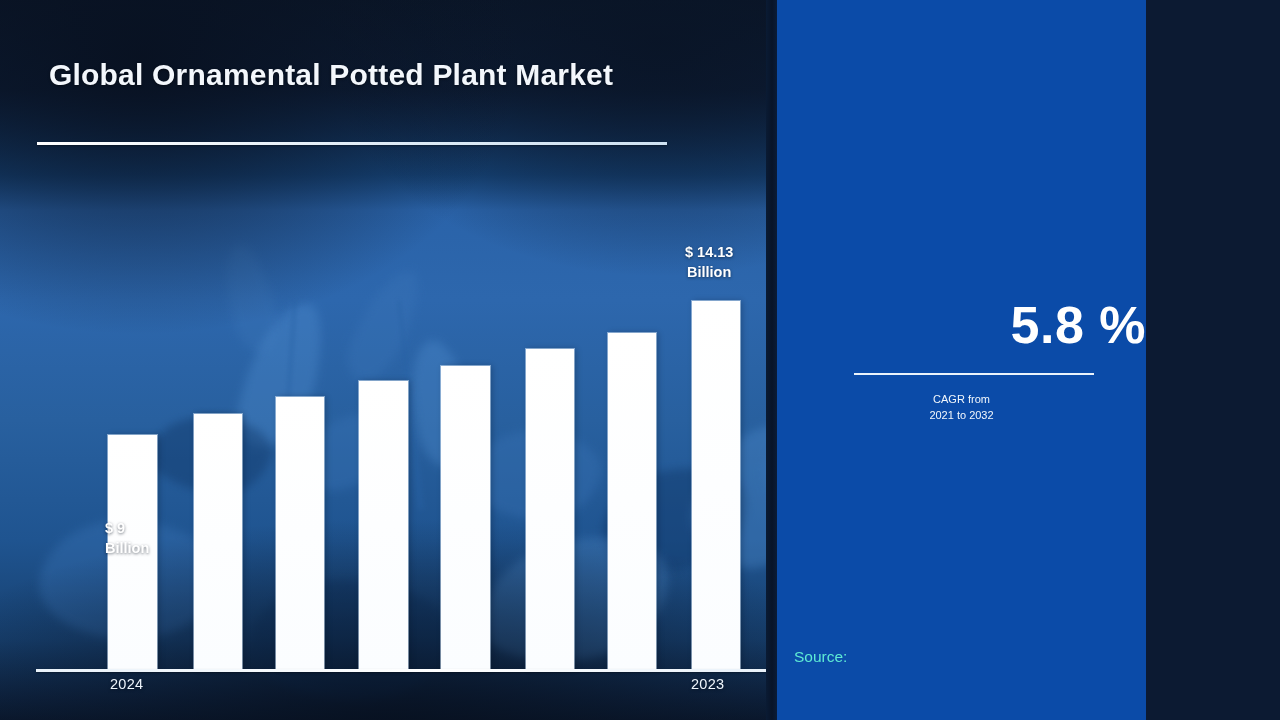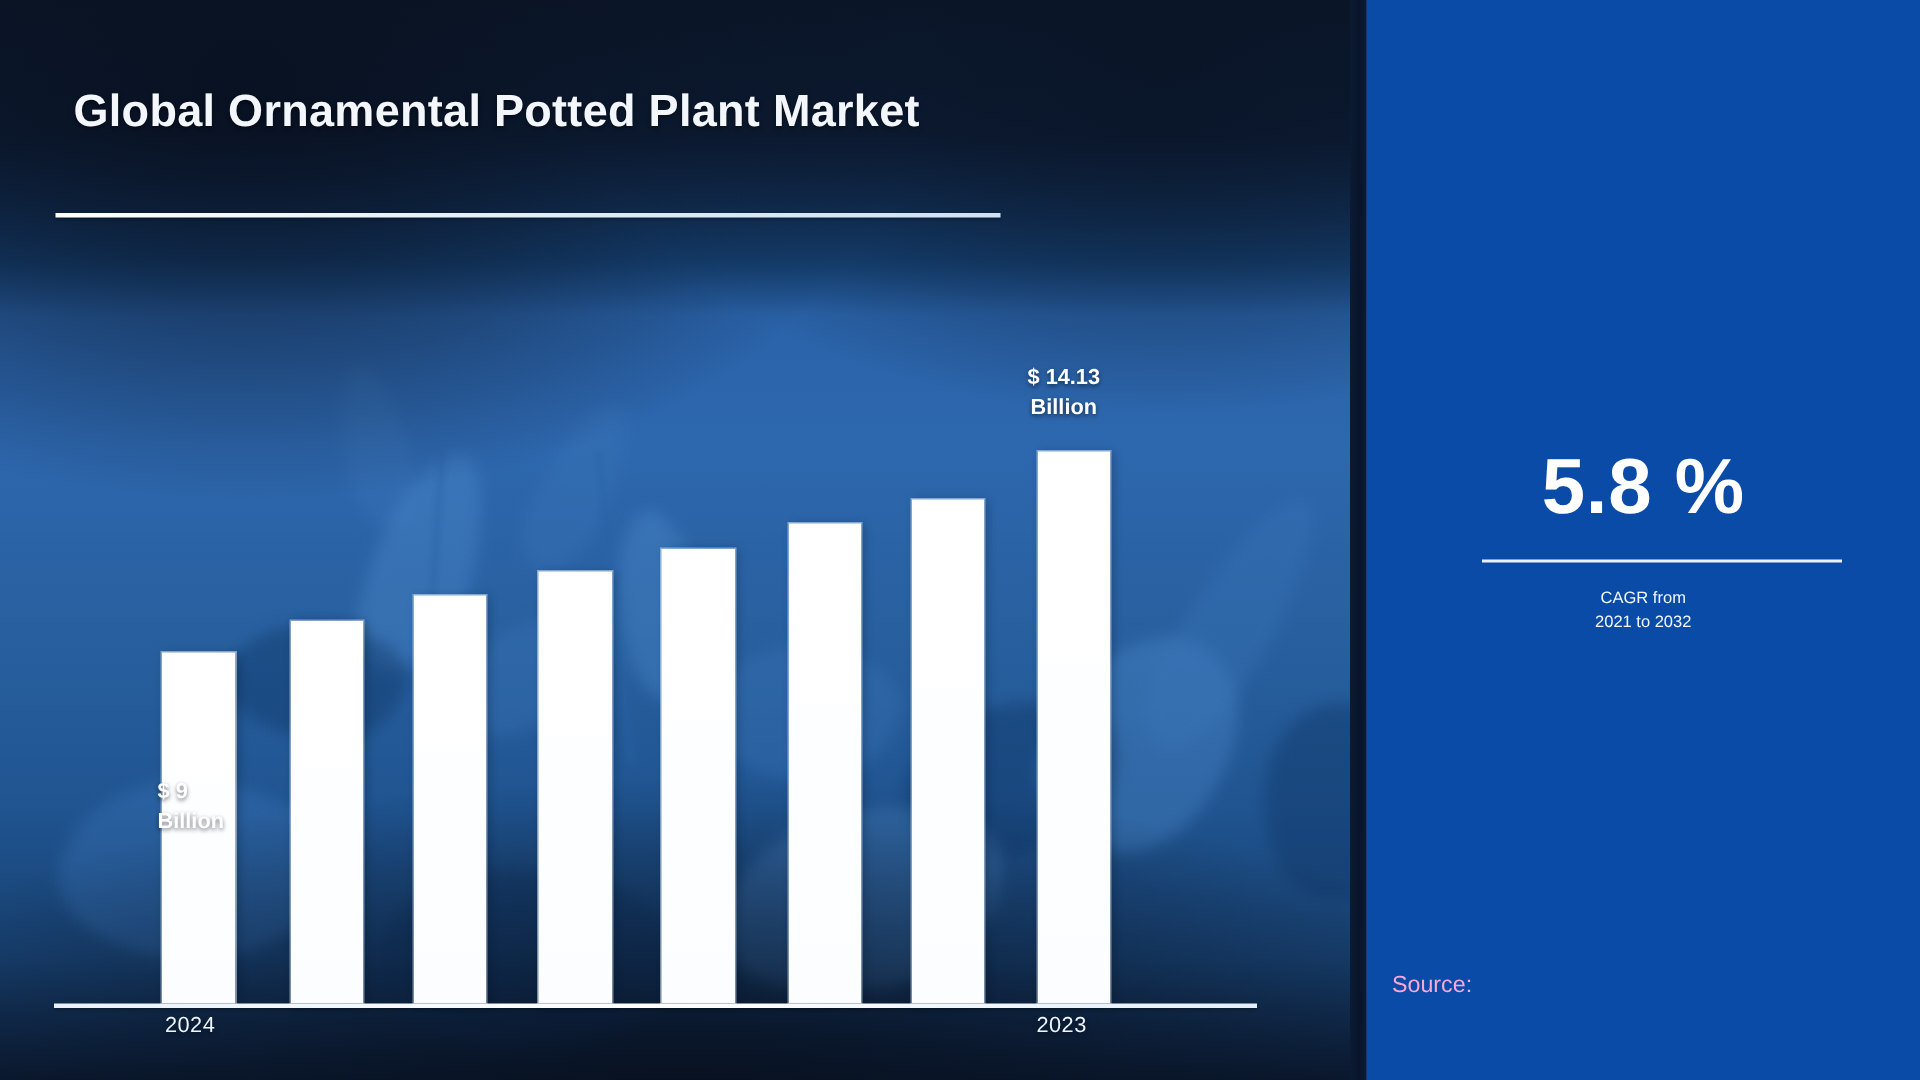--- a/index.html
+++ b/index.html
@@ -9,21 +9,21 @@
     background:#0c1a32;
     position:relative;
   }
   #infographic {
     position:absolute; left:0; top:0; width:1280px; height:720px;
     display:flex;
   }
 
   
   .left-panel {
-    position:relative; width:911px; height:720px; overflow:hidden;
+    position:relative; width:777px; height:720px; overflow:hidden;
     background:#b91c1c;
   }
   
   .bg-base {
     position:absolute; inset:0;
     background:
       linear-gradient(180deg,
         #0b1729 0px, #0d1d36 90px, #164478 175px,
         #2a63a9 210px, #2d67ad 300px, #28609f 420px,
         #1f5490 540px, #17406f 640px, #0e2340 700px, #0b1a30 720px);
@@ -112,34 +112,34 @@
     font-size:20.5px; font-weight:bold; letter-spacing:3.1px;
     line-height:1.17; color:#ffffff;
   }
   .logo-reg {
     position:absolute; right:-12px; top:-3px;
     font-size:10px; font-weight:bold; letter-spacing:0;
   }
 
   .cagr-value {
     position:absolute; left:0; right:0; top:295px;
-    text-align:center; font-size:52px; font-weight:bold; letter-spacing:.5px;
+    text-align:right; font-size:52px; font-weight:bold; letter-spacing:.5px;
   }
   .cagr-rule {
     position:absolute; left:77px; top:373px; width:240px; height:2px;
     background:#eaf3fb;
   }
   .cagr-caption {
     position:absolute; left:0; right:0; top:392px;
     text-align:center; font-size:11px; line-height:1.43; color:#f2f7fc;
   }
 
   .source-block {
     position:absolute; left:17px; top:645px;
-    font-size:15.5px; line-height:1.52; color:#f9a8d4;
+    font-size:15.5px; line-height:1.52; color:#5eead4;
   }
   .source-block div { white-space:nowrap; }
 </style>
 </head>
 <body>
 
 <div id="infographic">
 
   <div class="left-panel">
 

